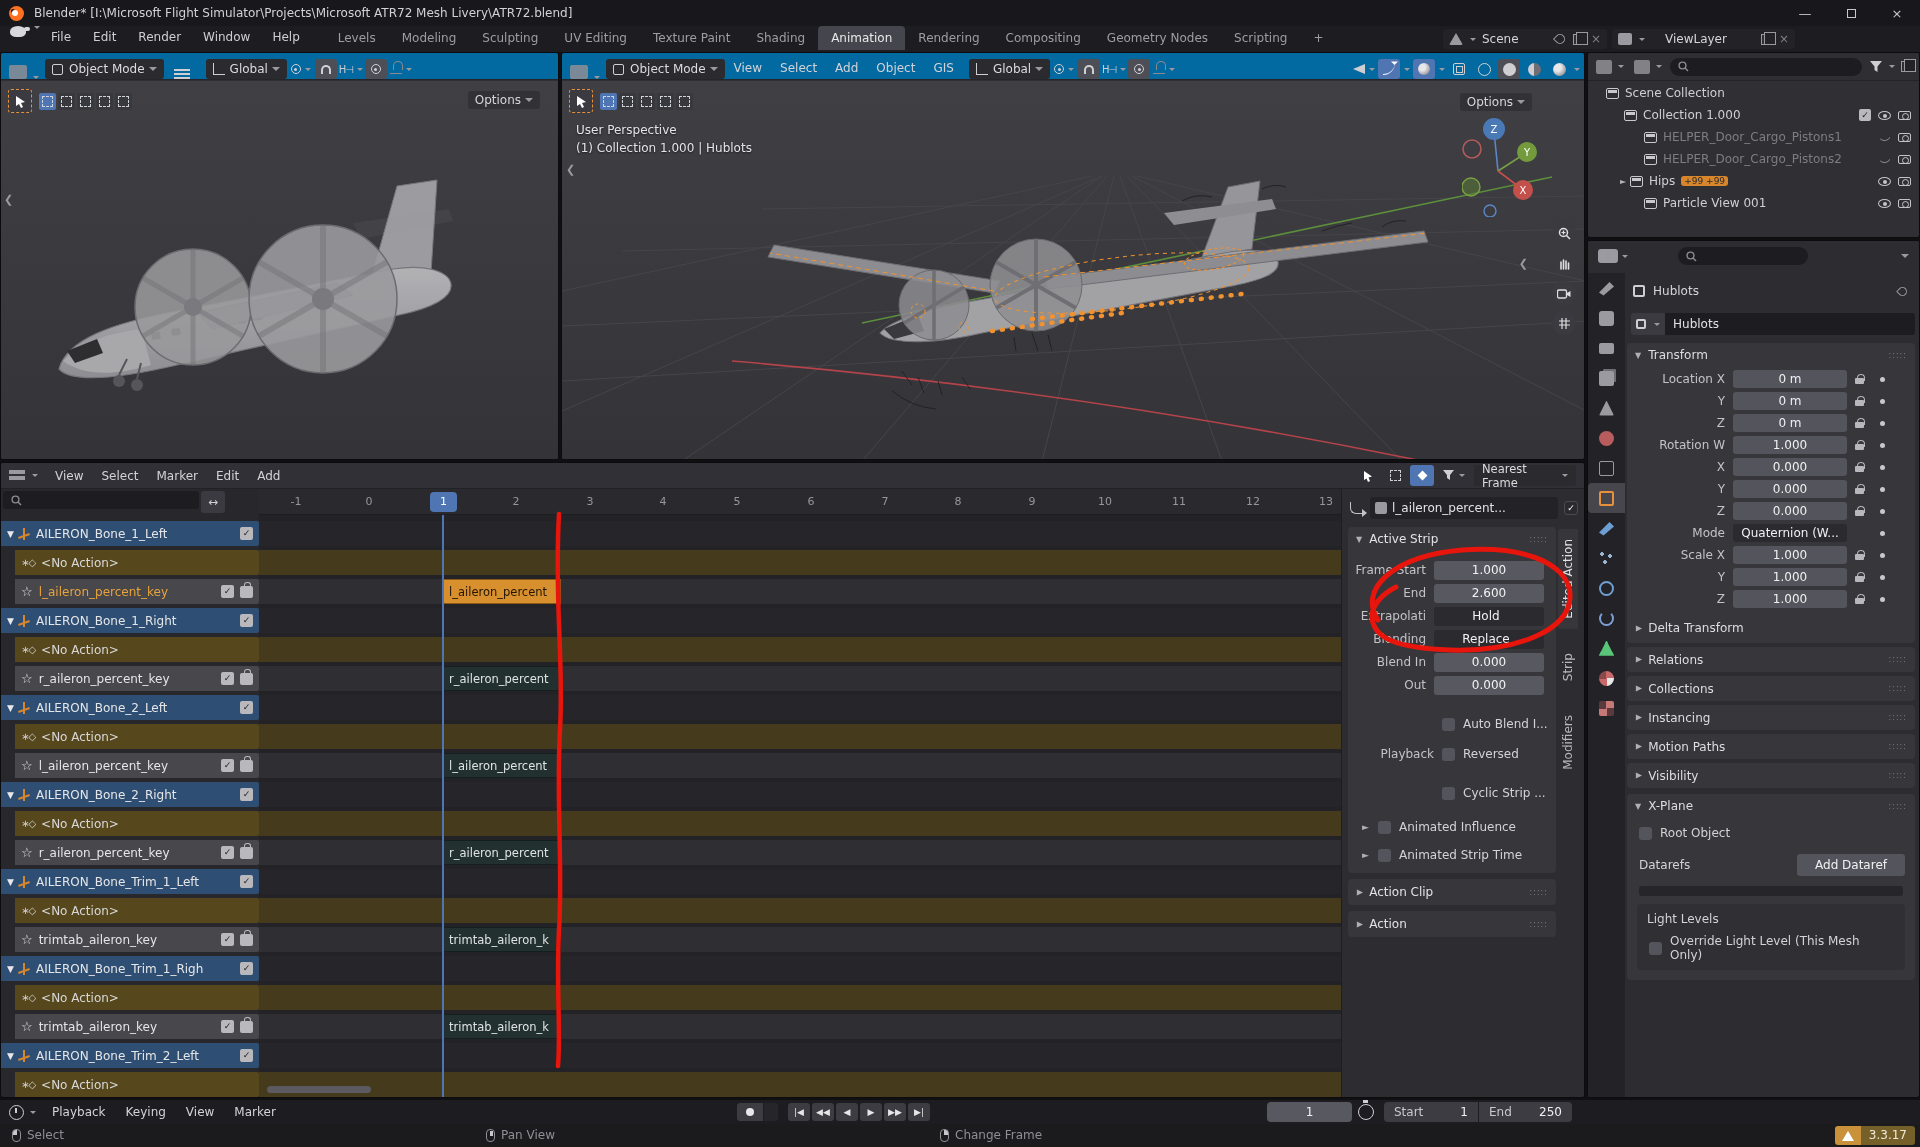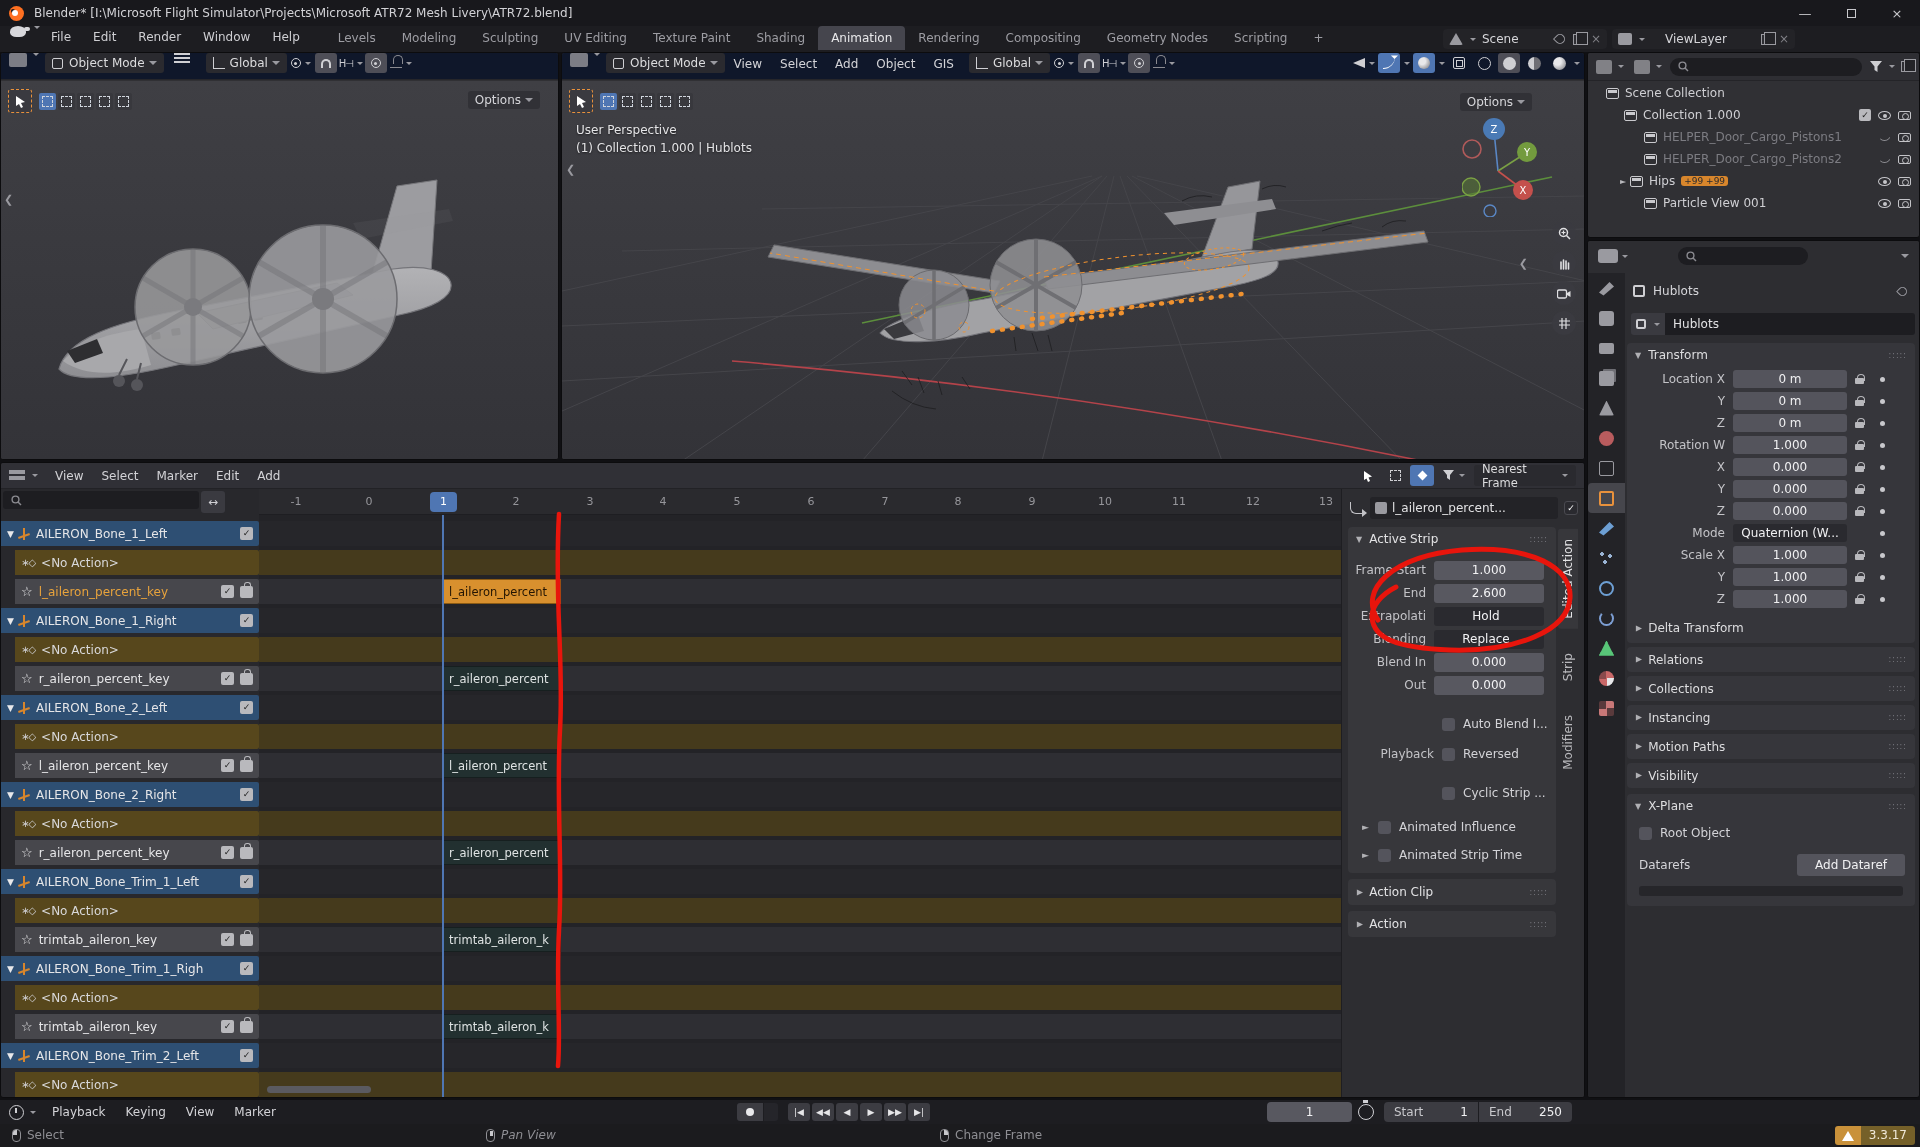--- a/index.html
+++ b/index.html
@@ -27,21 +27,21 @@
 #scene-block{left:1443px;width:164px}
 #vl-block{left:1612px;width:183px}
 .idicon{width:14px;height:12px;background:#9a9aa0;margin:0 3px 0 6px;border-radius:2px}
 .idicon.scene{clip-path:polygon(50% 0,100% 100%,0 100%)}
 .pinicon{width:10px;height:10px;border:1px solid #9a9aa0;border-radius:50% 50% 50% 0;transform:rotate(45deg);margin-left:8px}
 .cpicon{width:10px;height:11px;border:1px solid #9a9aa0;position:relative;margin-left:8px;background:#2e2e33}
 .cpicon:after{content:"";position:absolute;left:2px;top:-3px;width:10px;height:11px;border:1px solid #9a9aa0;background:#232327}
 .xicon{color:#808086;margin:0 6px 0 8px;font-size:12px}
 
 .editor{position:absolute;background:#303034;border:1px solid #0c0c0e;border-radius:3px;overflow:hidden}
-.ed-header{height:27px;background:#0f172a;display:flex;align-items:flex-start;border-bottom:1px solid #26262a;position:relative}
+.ed-header{height:27px;background:#0369a1;display:flex;align-items:flex-end;border-bottom:1px solid #26262a;position:relative}
 .ed-icon{width:18px;height:14px;background:#8f8f95;border-radius:2px;margin:0 2px 0 8px;opacity:.85}
 .hmenu{padding:4px 9px;color:#d3d3d7}
 .dropbox{display:flex;align-items:center;background:#2a2a2f;border-radius:3px;padding:3px 7px;margin-left:6px;color:#dcdcde}
 .dropbox .sq{width:11px;height:11px;border:1.5px solid #cfcfd3;border-radius:2px;margin-right:6px}
 .hamb{width:16px;height:10px;border-top:2px solid #cfcfd3;border-bottom:2px solid #cfcfd3;margin:0 10px;position:relative}
 .hamb:after{content:"";position:absolute;left:0;top:2px;width:16px;height:2px;background:#cfcfd3}
 .axis-g{width:12px;height:12px;border-left:1.5px solid #cfcfd3;border-bottom:1.5px solid #cfcfd3;margin-right:5px}
 .tgl{width:22px;height:20px;border-radius:3px;display:flex;align-items:center;justify-content:center;margin-left:3px;color:#cfcfd3}
 .tgl.on{background:#4e4e57}
 .tgl.blue{background:#4f76b3;color:#fff}
@@ -839,20 +839,27 @@
         </div>
       <div class="chkrow">
           <span class="chk"></span>
           <span>Root Object</span>
         </div>
       <div style="display:flex;align-items:center;margin:14px 10px 0 12px">
         <span style="color:#d3d3d7">Datarefs</span>
         <span style="margin-left:auto;background:#54545c;border-radius:3px;padding:4px 18px;color:#f0f0f2">Add Dataref</span>
       </div>
       <div style="height:10px;background:#26262a;border-radius:3px;margin:10px 12px 0 12px"></div>
+      <div class="subbox">
+        <div>Light Levels</div>
+        <div class="chkrow" style="margin-left:2px">
+            <span class="chk"></span>
+            <span>Override Light Level (This Mesh Only)</span>
+          </div>
+      </div>
     </div>
   </div>
 </div>
 
 <div id="nla" class="editor" style="left:0;top:462px;width:1585px;height:636px">
   <div class="nla-head">
     <div class="nla-icon"></div>
       <span class="caret sm"></span>
     <div style="display:flex;margin-left:8px">
 
@@ -1326,21 +1333,21 @@
 </div>
 
 <div id="statusbar" class="ab">
   <div>
 
       <div class="hint" style="left: 12px;">
         <span class="mouse l"></span>
         <span>Select</span>
       </div>
 
-      <div class="hint" style="left: 486px; font-style: italic;">
+      <div class="hint" style="left: 486px;">
         <span class="mouse m"></span>
         <span>Pan View</span>
       </div>
 
       <div class="hint" style="left: 940px;">
         <span class="mouse r"></span>
         <span>Change Frame</span>
       </div>
     </div>
   <div class="verbadge">

